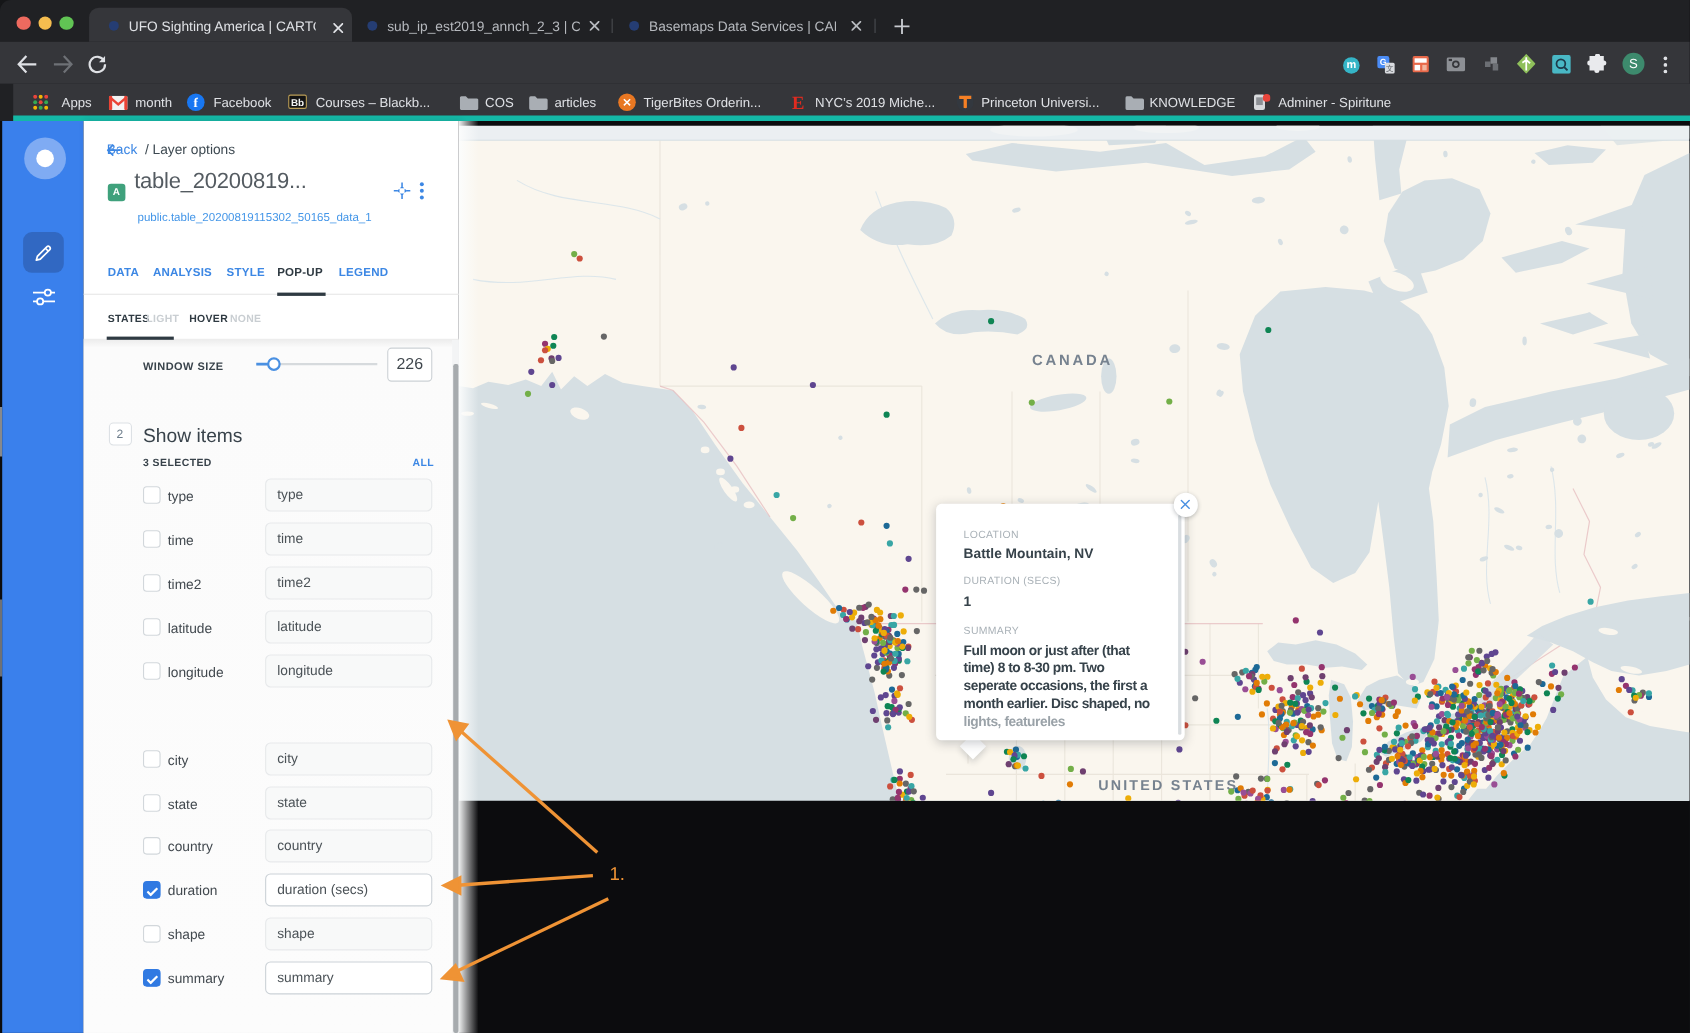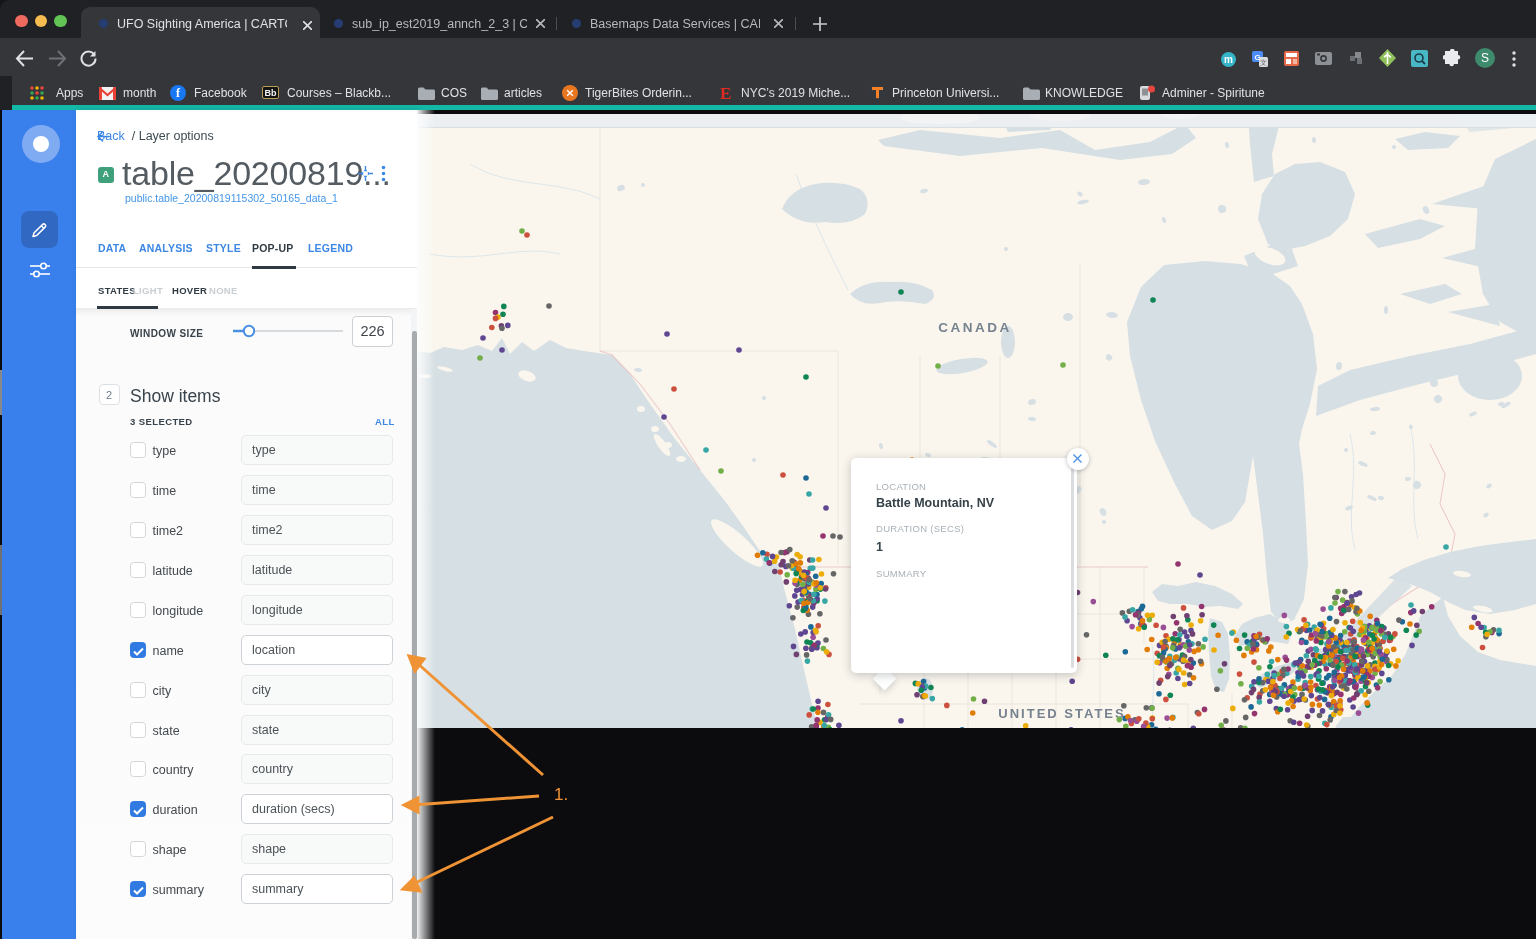--- a/index.html
+++ b/index.html
@@ -24,21 +24,21 @@
 #sidebar{position:absolute;left:2px;top:0;width:74px;height:829px;background:#3a80ec}
 #panel{position:absolute;left:76px;top:0;width:341px;height:829px;background:#fff;box-shadow:2px 0 6px rgba(40,50,60,.18)}
 #mapwrap{position:absolute;left:417px;top:4px;width:1119px;height:614px;overflow:hidden}
 
 #avatar{position:absolute;left:20px;top:15px;width:38px;height:38px;border-radius:50%;background:#7fabf3}
 #avatar:after{content:"";position:absolute;left:11px;top:11px;width:16px;height:16px;border-radius:50%;background:#fff}
 #pencilbtn{position:absolute;left:19px;top:101px;width:37px;height:37px;border-radius:8px;background:#3168c2}
 
 .blue{color:#3c87e4}
 #backrow{position:absolute;left:21px;top:19px;font-size:12.5px;color:#3e4a52}
-#ttl{position:absolute;left:46px;top:44px;font-size:34px;color:#545b61;letter-spacing:-0.2px}
+#ttl{position:absolute;left:46px;top:44px;font-size:20px;color:#545b61;letter-spacing:-0.2px}
 #badgeA{position:absolute;left:22px;top:57px;width:15.5px;height:15.5px;border-radius:3px;background:#3fa17c;color:#fff;font-size:9px;font-weight:bold;text-align:center;line-height:15.5px}
 #sublink{position:absolute;left:49px;top:82px;font-size:10.5px;color:#4496e8}
 .tabrow{position:absolute;left:0px;top:122px;width:341px;height:36px;border-bottom:1px solid #e7e7e7}
 .tab{position:absolute;top:10px;font-size:10.5px;font-weight:bold;color:#3c87e4;letter-spacing:0.2px}
 .tabon{color:#2f3a42}
 #pupline{position:absolute;left:176px;top:155.5px;width:44px;height:3px;background:#2f3a42}
 .subrow{position:absolute;left:0;top:158px;width:341px;height:41px;border-bottom:1px solid #ececec}
 .sub{position:absolute;top:17px;font-size:9.5px;font-weight:bold;color:#2f3a42;letter-spacing:0.3px}
 .subg{color:#c9ced2;font-weight:bold}
 #clickline{position:absolute;left:21px;top:196px;width:61px;height:3px;background:#2f3a42}
@@ -298,29 +298,20 @@
         </div>
         <div class="row" style="top:241px">
           <div class="cb"></div>
           <div class="rlab">latitude</div>
           <div class="rin">latitude</div>
         </div>
         <div class="row" style="top:281px">
           <div class="cb"></div>
           <div class="rlab">longitude</div>
           <div class="rin">longitude</div>
-        </div>
-        <div class="row" style="top:321px">
-          <div class="cb cbon">
-            <svg width="11" height="9">
-              <path d="M1,4.5 L4,7.5 L10,1.5" stroke="#fff" stroke-width="2" fill="none"></path>
-            </svg>
-          </div>
-          <div class="rlab">name</div>
-          <div class="rin rinon">location</div>
         </div>
         <div class="row" style="top:361px">
           <div class="cb"></div>
           <div class="rlab">city</div>
           <div class="rin">city</div>
         </div>
         <div class="row" style="top:401px">
           <div class="cb"></div>
           <div class="rlab">state</div>
           <div class="rin">state</div>
@@ -2132,20 +2123,21 @@
       </svg>
   </div>
   <div style="position:absolute;left:417px;top:0;width:18px;height:829px;background:linear-gradient(to right,rgba(252,253,253,.95),rgba(252,253,253,0));z-index:5;pointer-events:none"></div>
 <div id="ptr"></div>
   <div id="popup">
     <div style="position:absolute;left:25px;top:23px" class="lab">LOCATION</div>
     <div style="position:absolute;left:25px;top:38px" class="val">Battle Mountain, NV</div>
     <div style="position:absolute;left:25px;top:65px" class="lab">DURATION (SECS)</div>
     <div style="position:absolute;left:25px;top:82px" class="val">1</div>
     <div style="position:absolute;left:25px;top:110px" class="lab">SUMMARY</div>
+    <div style="position:absolute;left:25px;top:125px;width:205px" class="val sumtxt">Full moon or just after (that<br>time) 8 to 8-30 pm. Two<br>seperate occasions, the first a<br>month earlier. Disc shaped, no<br><span style="color:#9aa2a8">lights, featureles</span></div>
   </div>
   <div id="popscroll"></div>
   <div id="pclose">
       <svg style="position:absolute;left:6.5px;top:6.5px" width="9" height="9">
         <path d="M0.5,0.5 L8.5,8.5 M8.5,0.5 L0.5,8.5" stroke="#4a90e2" stroke-width="1.3"></path>
       </svg>
     </div>
 </div>
 
 <svg id="overlay" width="1536" height="939">

